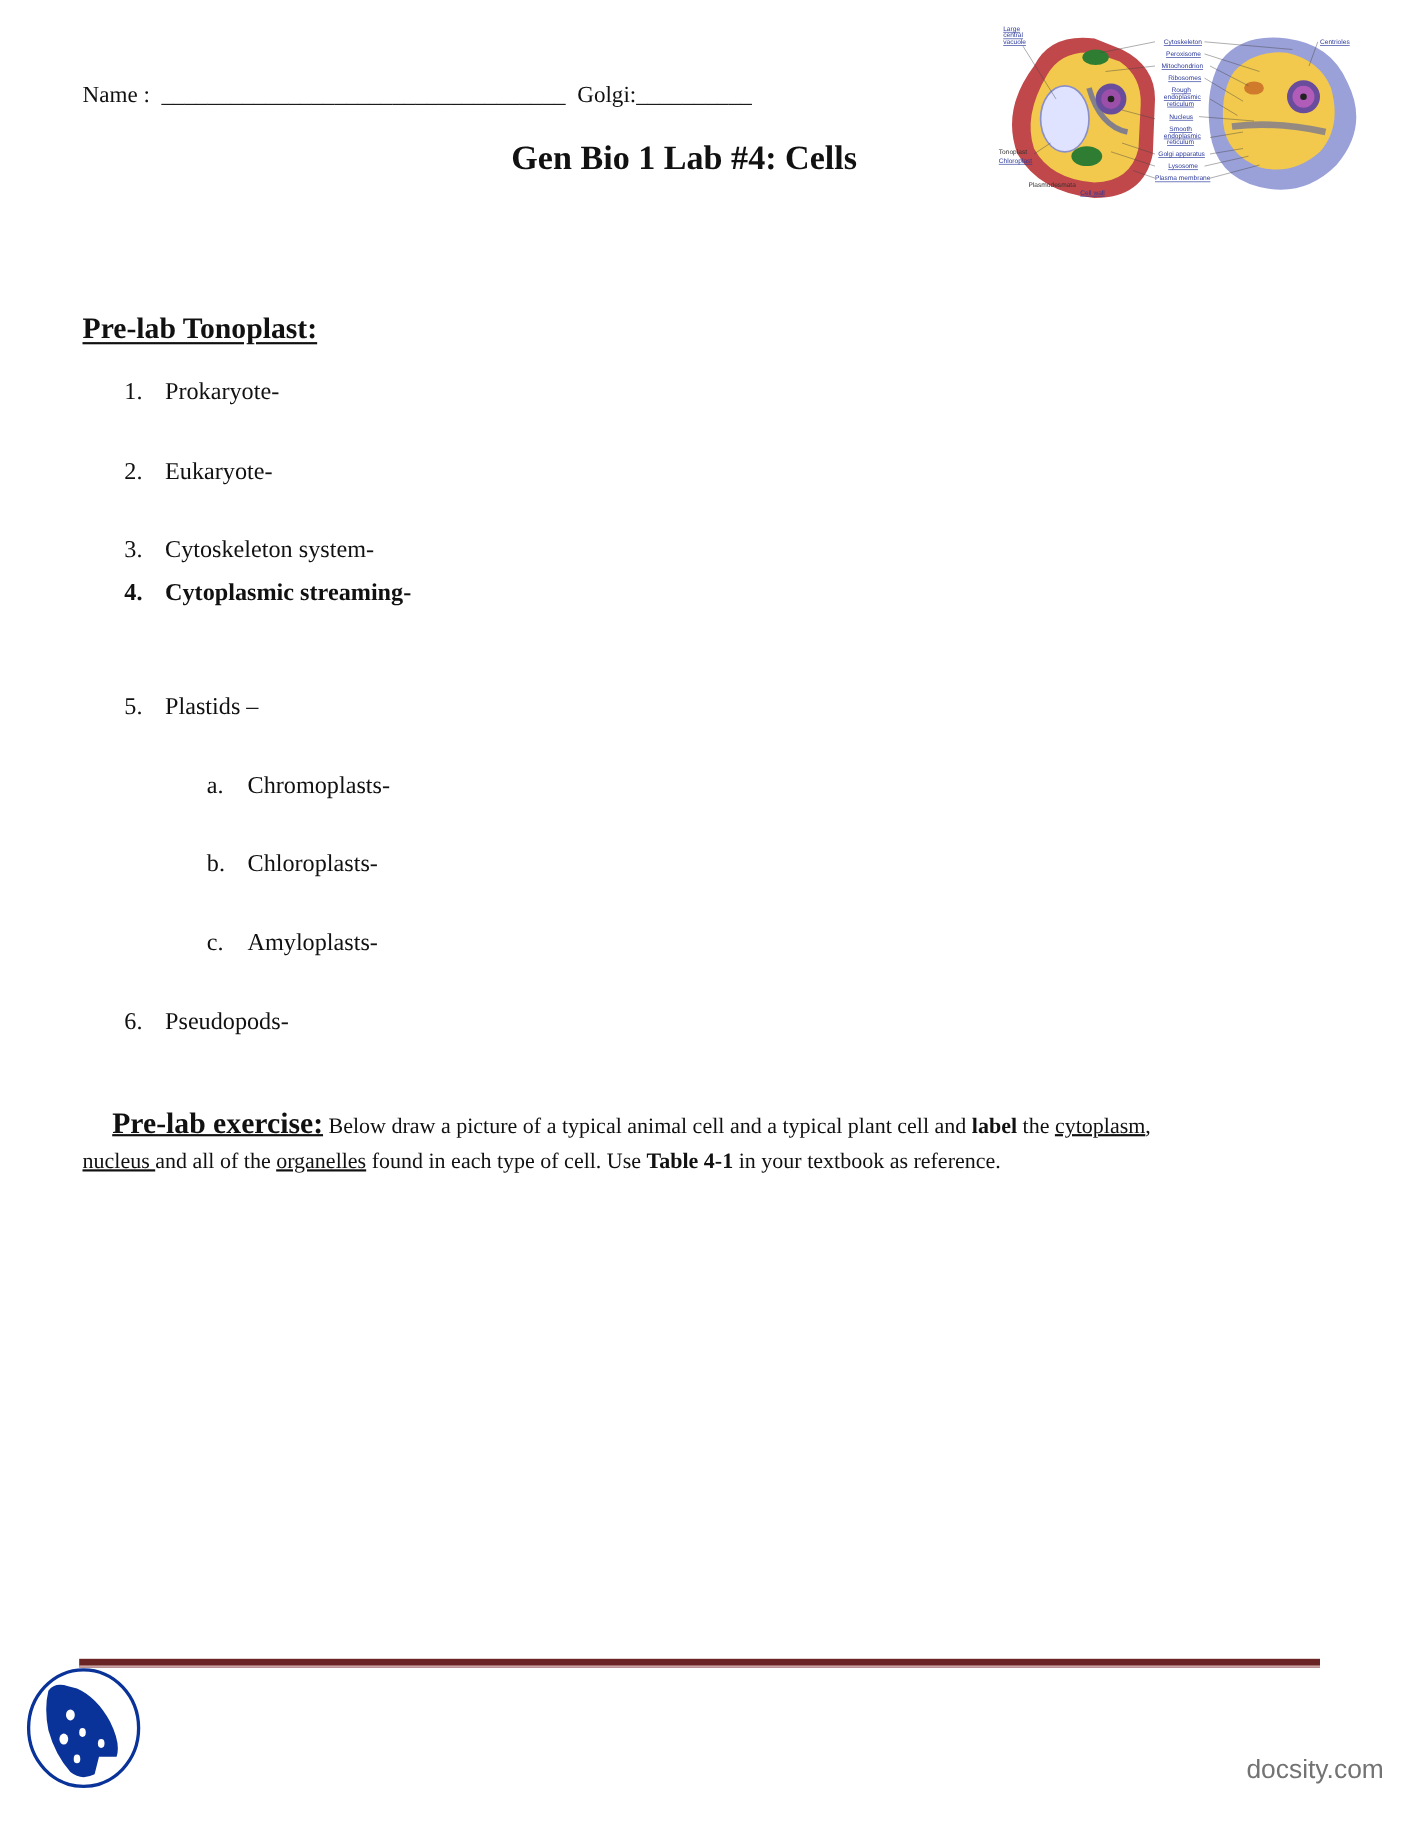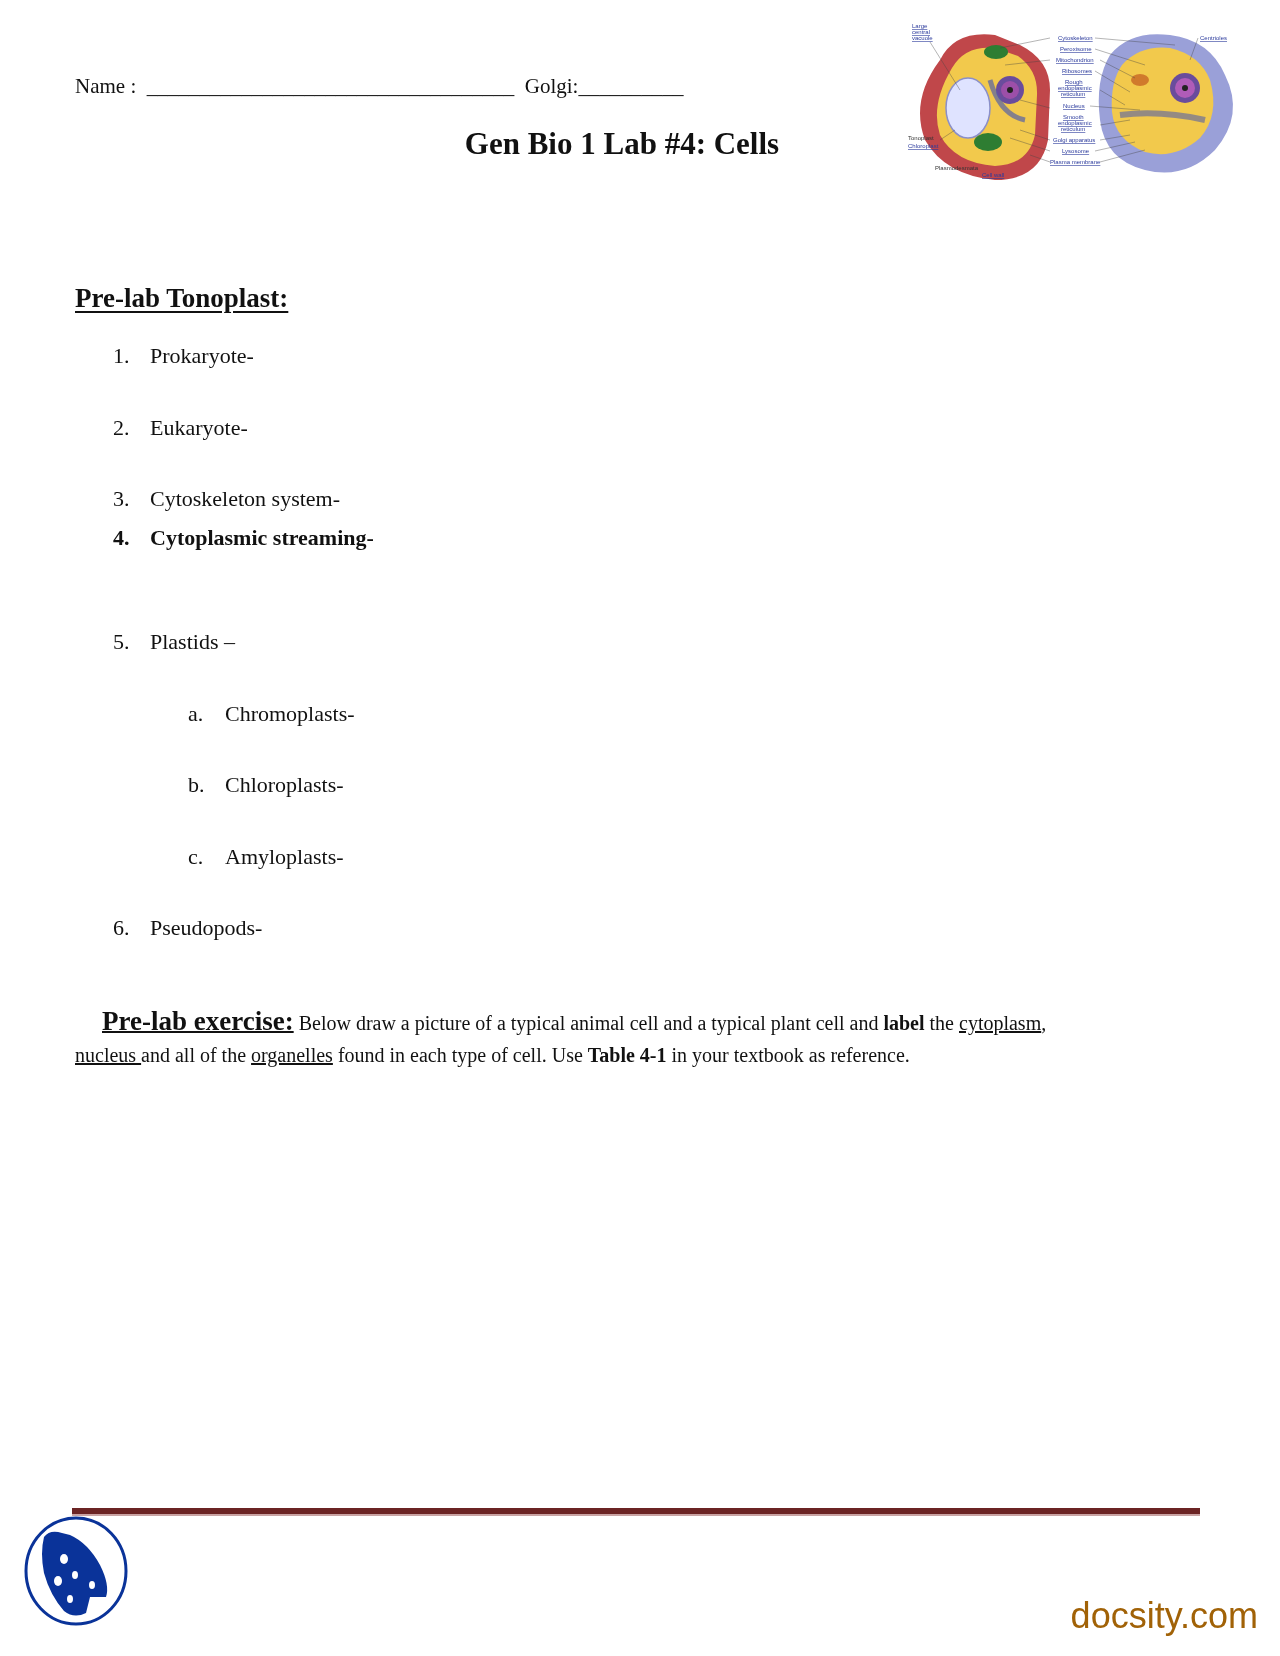--- a/index.html
+++ b/index.html
@@ -11,21 +11,21 @@
   .title span { position:relative; left:0; }
   .section-head { left:75px; top:283px; font-size:27px; font-weight:bold; text-decoration:underline; text-decoration-thickness:2px; text-underline-offset:4px; }
   .vocab-item { font-size:22px; white-space:nowrap; }
   .vocab-item .num { display:inline-block; width:37px; }
   .exercise { left:75px; top:1005px; width:1120px; font-size:20px; line-height:32px; }
   .exercise .ex-head { font-size:27px; font-weight:bold; text-decoration:underline; text-decoration-thickness:2px;margin-left:27px; }
   .exercise .u { text-decoration:underline;margin-top:28px; }
   .exercise b { font-weight:bold; }
   .footer-rule { left:72px; top:1508px; width:1128px; height:6px; background:#6b2424; border-bottom:2px solid #c9a3a3; }
   .logo { left:20px; top:1515px; width:112px; height:112px; }
-  .docsity { right:22px; top:1595px; font-family:"Liberation Sans", sans-serif; font-size:36px; color:#a16207; }
+  .docsity { right:22px; top:1595px; font-family:"Liberation Sans", sans-serif; font-size:24px; color:#737373; }
   .cell-img { left:900px; top:20px; width:350px; height:170px; }
   .cell-label { font-family:"Liberation Sans", sans-serif; font-size:6px; fill:#2b3a9c; text-decoration:underline; }
   .cell-label-dark { font-family:"Liberation Sans", sans-serif; font-size:6px; fill:#333; }
 </style>
 </head>
 <body>
 
 <div class="abs name-row"><span>Name :</span>  <span>___________________________________</span>  <span>Golgi:</span><span>__________</span></div>
 
 <div class="abs title"><span>Gen Bio 1 Lab #4: Cells</span></div>

